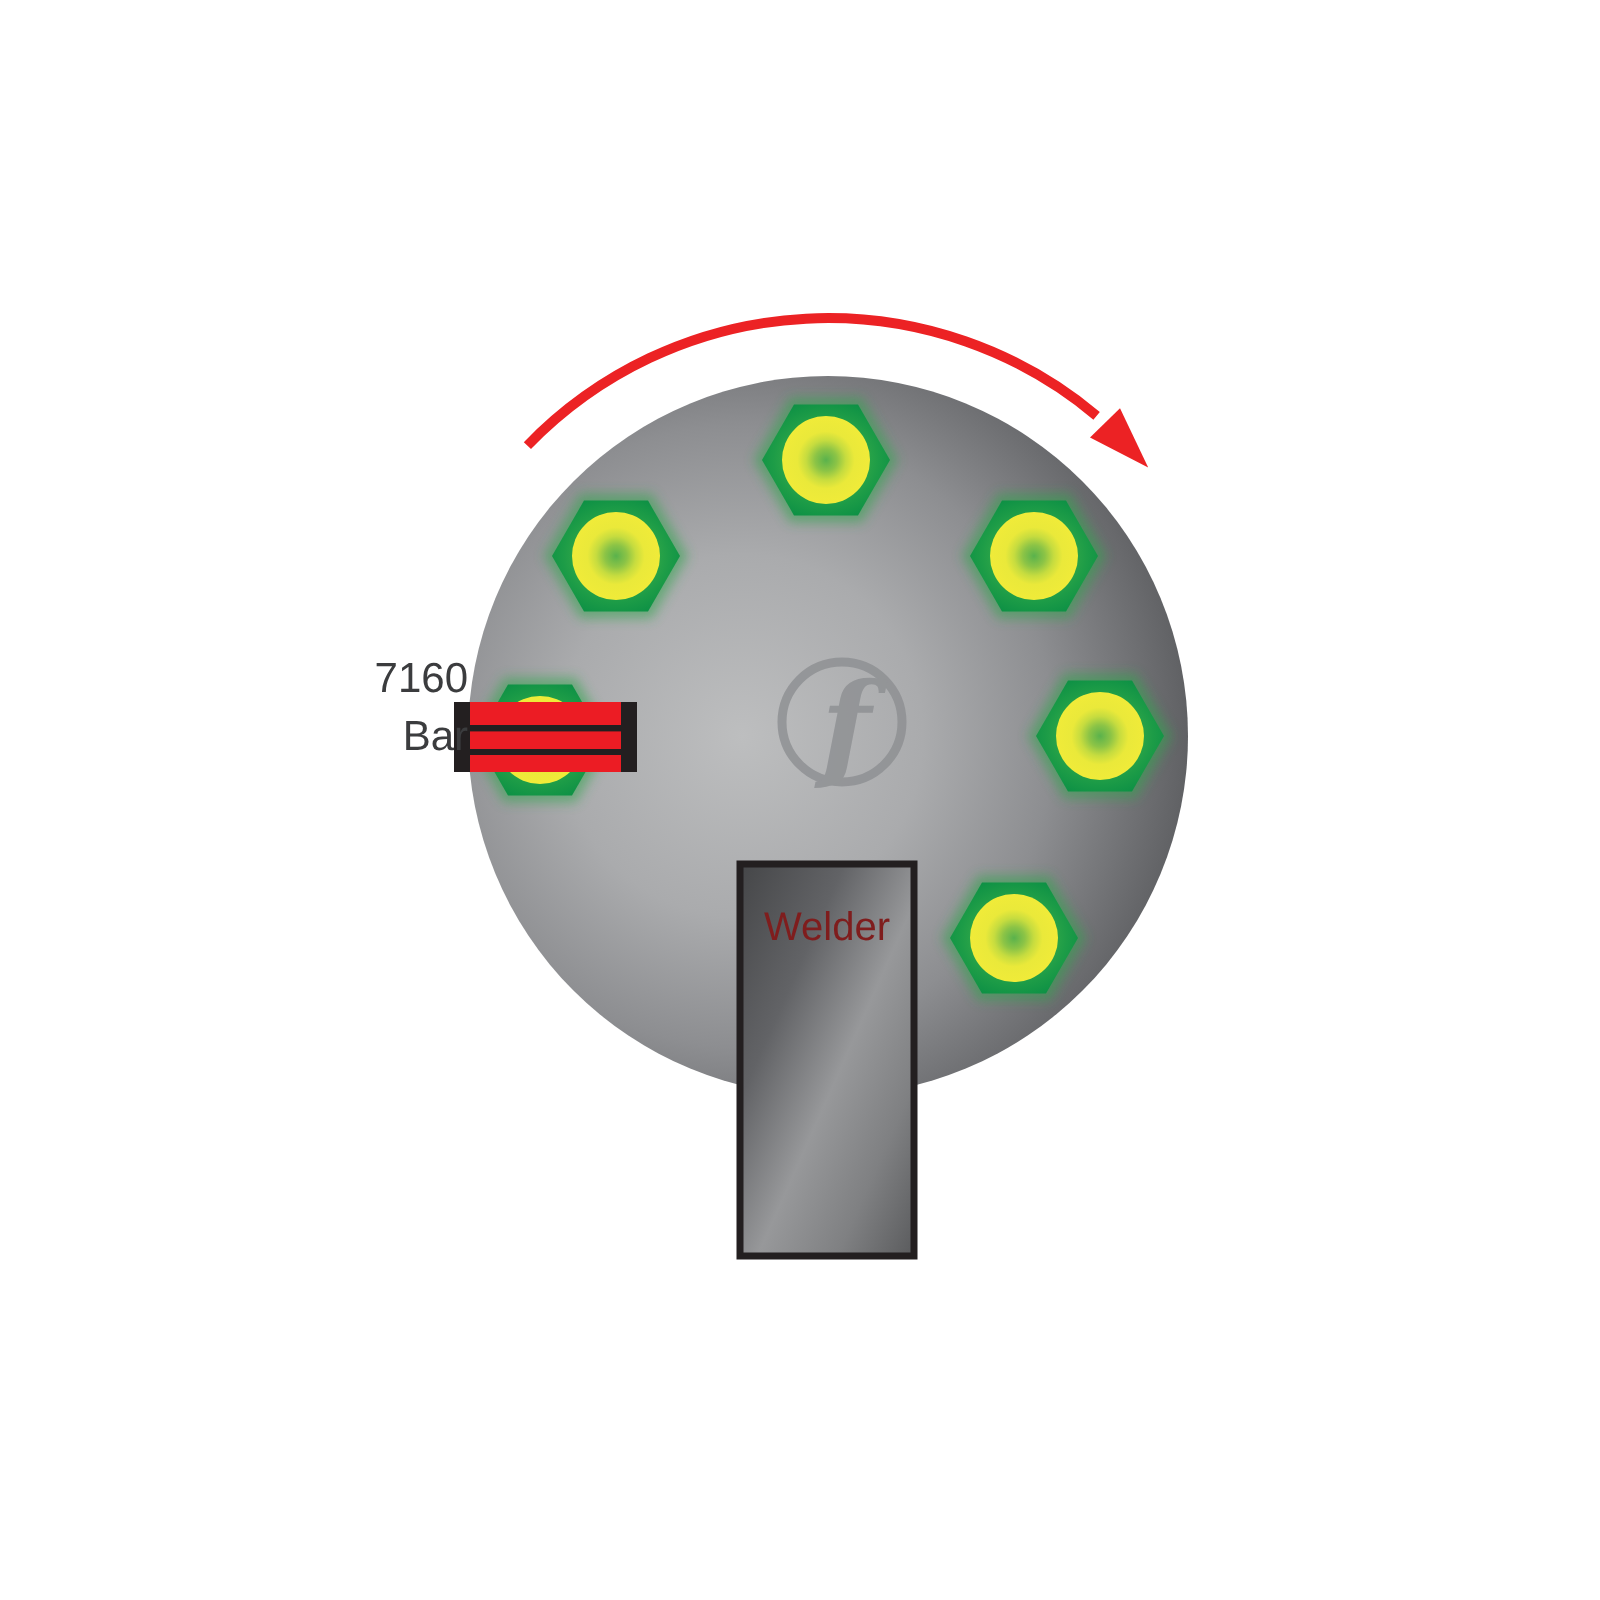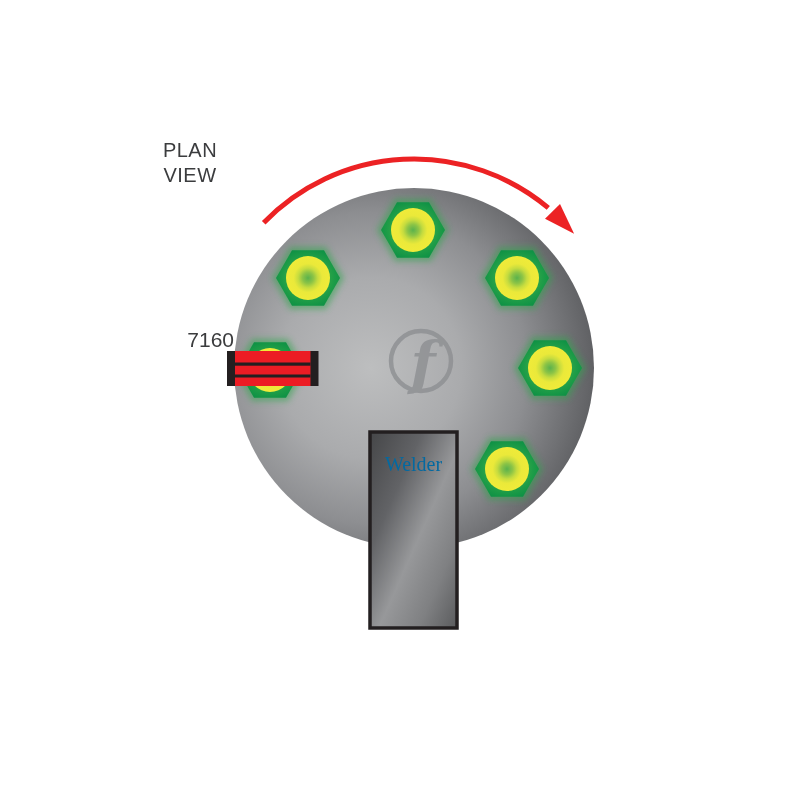--- a/index.html
+++ b/index.html
@@ -7,21 +7,21 @@
     position:relative;width:800px;height:800px;background:#ffffff;overflow:hidden;
     font-family:"Liberation Sans", sans-serif;
   }
   .stage svg{position:absolute;left:0;top:0;}
   .label{position:absolute;color:#3b3c3e;}
   .plan-label{left:140px;top:138px;width:100px;text-align:center;
     font-size:20px;line-height:25px;letter-spacing:0.5px;}
   .genbar-label{left:114px;top:325px;width:120px;text-align:right;
     font-size:21px;line-height:29px;}
   .welder-label{left:369px;top:453px;width:89px;text-align:center;
-    font-size:20px;color:#0369a1;font-family:Liberation Serif, serif;}
+    font-size:20px;color:#7f1d1d;}
 </style>
 </head>
 <body>
 
 <div class="stage">
 
   <svg width="800" height="800" viewBox="0 0 800 800">
     <defs>
       <radialGradient id="discGrad" cx="0.38" cy="0.5" r="0.72">
         <stop offset="0%" stop-color="#bdbebf"></stop>
@@ -103,24 +103,21 @@
     </g>
 
     <rect x="370" y="432" width="87" height="196" fill="url(#welderGrad)" stroke-width="3.5" stroke="#231f20"></rect>
 
     <g>
       <path id="arrow-path" fill="none" stroke-linecap="butt" stroke="#ec2224" d="M 263.7 222.8 A 209 209 0 0 1 548.3 207.9" stroke-width="5"></path>
       <polygon id="arrow-head" fill="#ec2224" points="574.1,233.7 545.0,218.8 560.0,204.1"></polygon>
     </g>
   </svg>
 
-  <div class="label plan-label">
-    <div>PLAN</div>
-    <div>VIEW</div>
-  </div>
 
   <div class="label genbar-label">
     <div>7160</div>
+    <div>Bar</div>
   </div>
 
   <div class="label welder-label">Welder</div>
 
 </div>
 
 </body></html>

